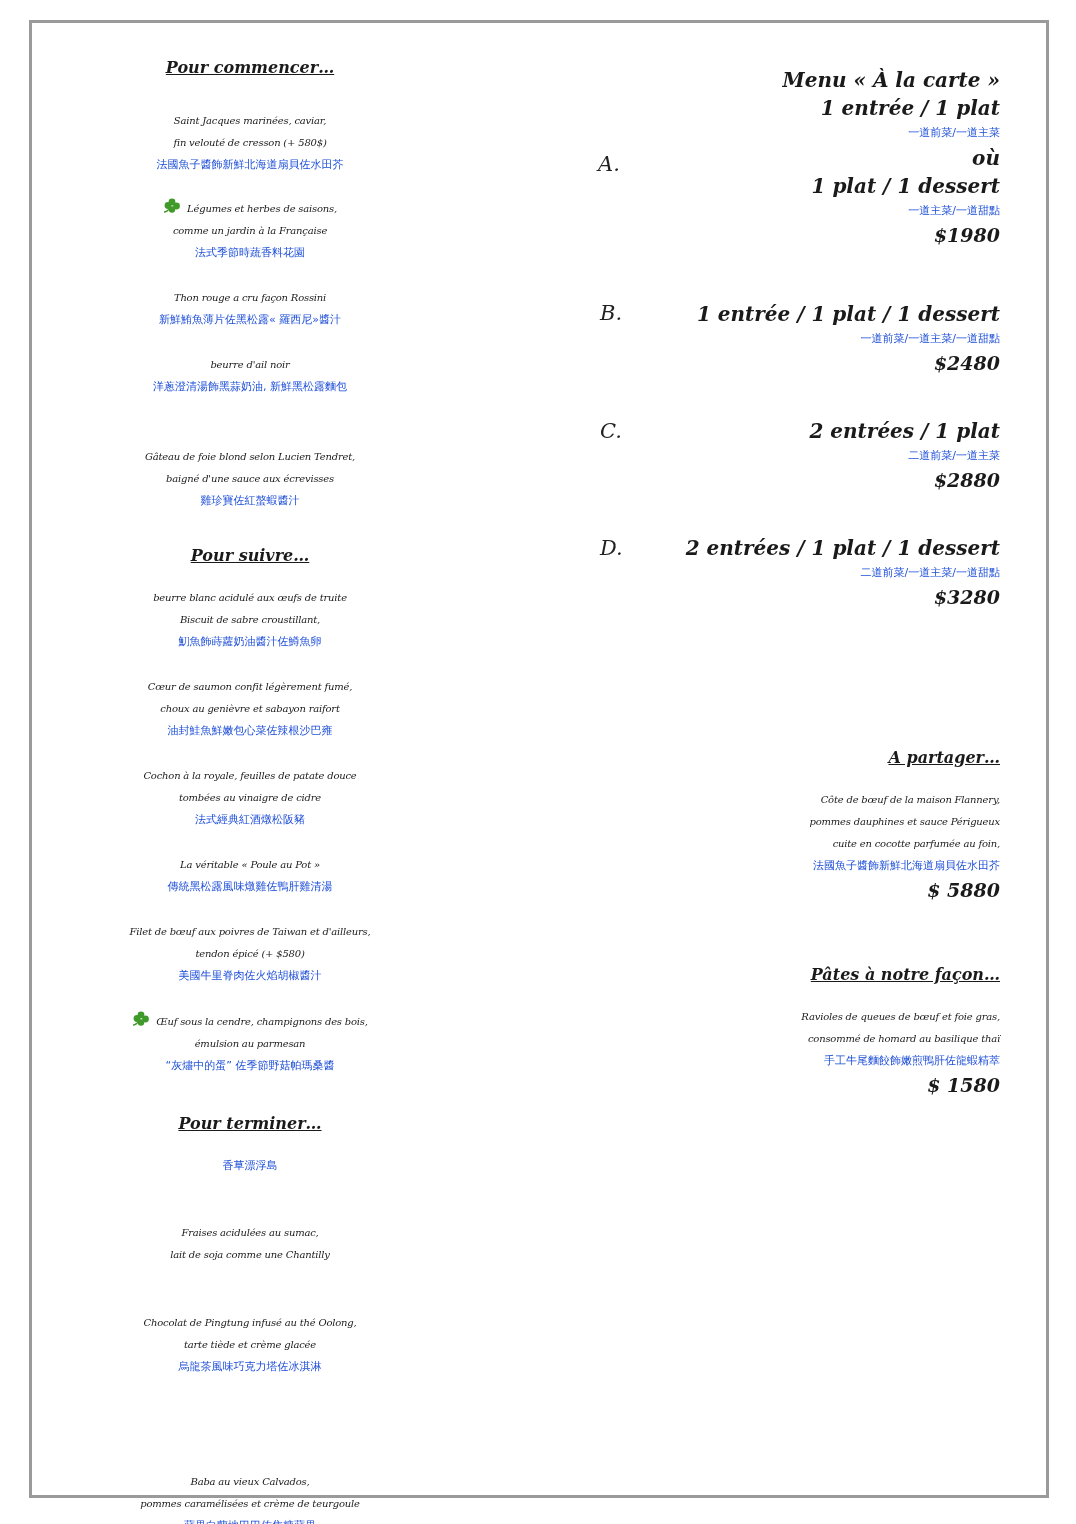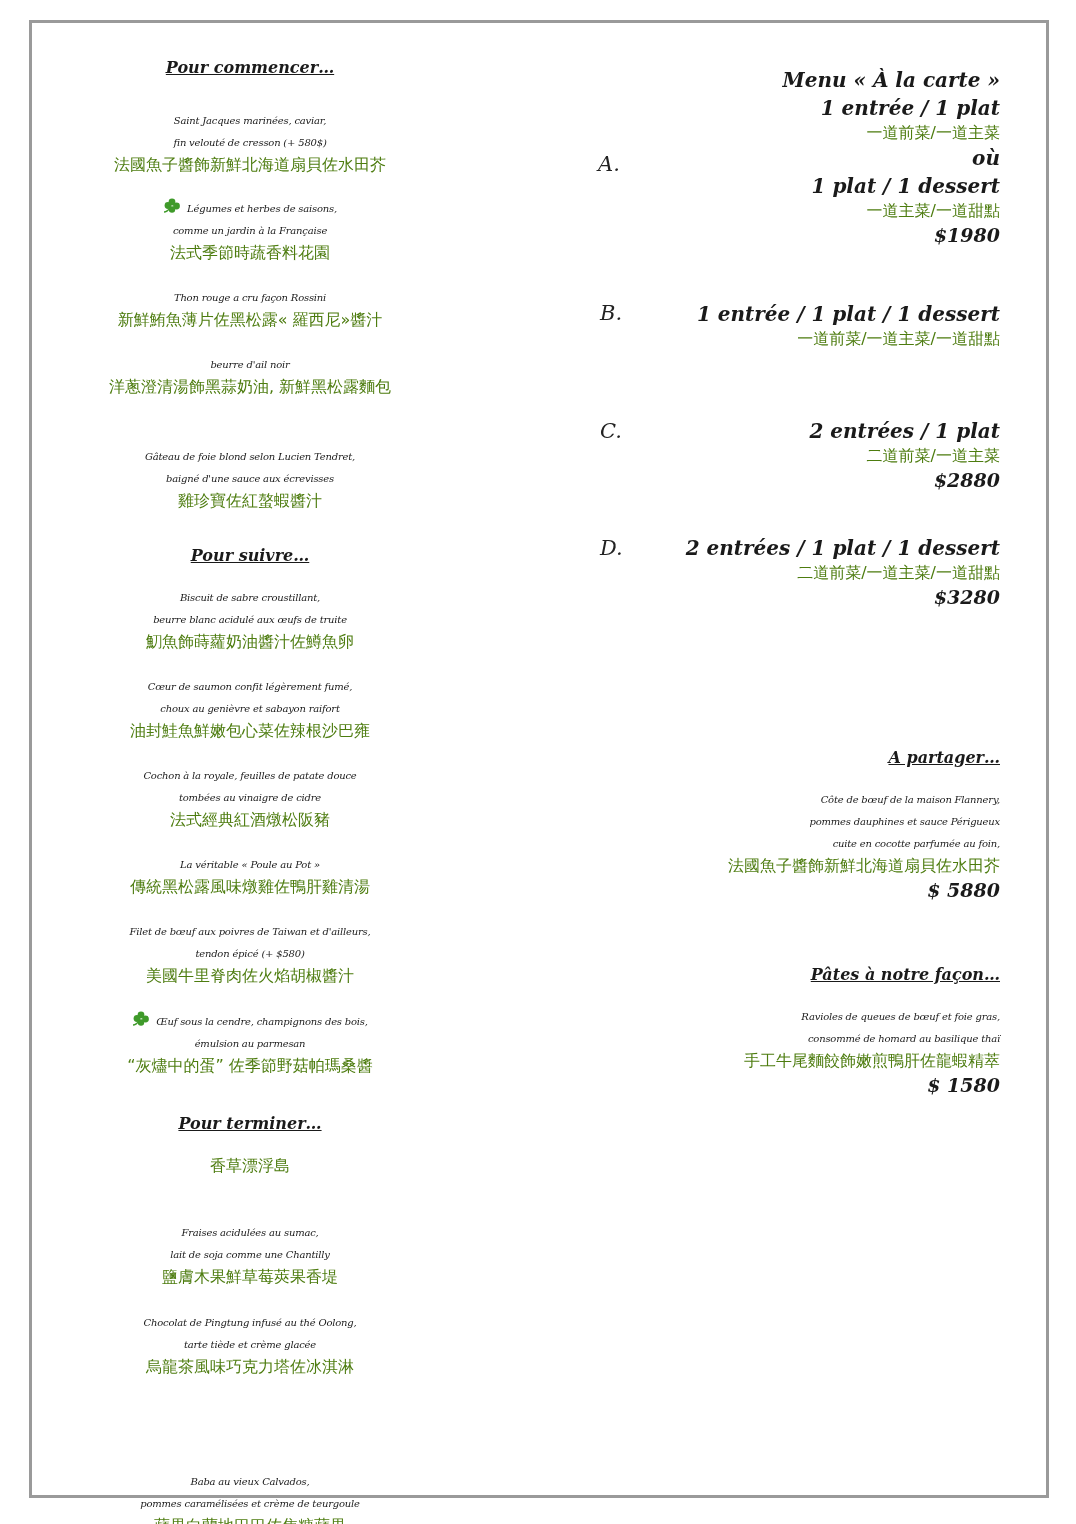--- a/index.html
+++ b/index.html
@@ -11,21 +11,21 @@
   .col {
     position: absolute; top: 0; text-align: center; color: #1a1a1a;
   }
   .col-left { left: 60px; width: 380px; }
   .fr {
     font-family: "DejaVu Serif", "Liberation Serif", serif;
     font-style: italic; font-size: 10px; line-height: 22px; letter-spacing: -0.2px;
   }
   .zh {
     font-family: "DejaVu Sans", "Liberation Sans", sans-serif;
-    font-size: 16px; line-height: 22px; color: #4d7c0f;
+    font-size: 11px; line-height: 22px; color: #1d4ed8;
   }
   .head {
     font-family: "DejaVu Serif", "Liberation Serif", serif;
     font-style: italic; font-weight: bold; font-size: 16px;
     text-decoration: underline; line-height: 22px;
   }
   .dish { position: absolute; left: 0; right: 0; }
   .clover {
     display: inline-block; width: 18px; height: 16px; vertical-align: -2px; margin-right: 6px;
   }
@@ -84,22 +84,22 @@
 
   <div class="dish" style="top:446px">
     <div class="fr">Gâteau de foie blond selon Lucien Tendret,</div>
     <div class="fr">baigné d'une sauce aux écrevisses</div>
     <div class="zh">雞珍寶佐紅螯蝦醬汁</div>
   </div>
 
   <div class="dish head" style="top:545px">Pour suivre…</div>
 
   <div class="dish" style="top:587px">
+    <div class="fr">beurre blanc acidulé aux œufs de truite</div>
     <div class="fr">Biscuit de sabre croustillant,</div>
-    <div class="fr">beurre blanc acidulé aux œufs de truite</div>
     <div class="zh">魛魚飾蒔蘿奶油醬汁佐鱒魚卵</div>
   </div>
 
   <div class="dish" style="top:676px">
     <div class="fr">Cœur de saumon confit légèrement fumé,</div>
     <div class="fr">choux au genièvre et sabayon raifort</div>
     <div class="zh">油封鮭魚鮮嫩包心菜佐辣根沙巴雍</div>
   </div>
 
   <div class="dish" style="top:765px">
@@ -135,21 +135,20 @@
 
   <div class="dish head" style="top:1113px">Pour terminer…</div>
 
   <div class="dish" style="top:1155px">
     <div class="zh">香草漂浮島</div>
   </div>
 
   <div class="dish" style="top:1222px">
     <div class="fr">Fraises acidulées au sumac,</div>
     <div class="fr">lait de soja comme une Chantilly</div>
-    <div class="zh">鹽膚木果鮮草莓莢果香堤</div>
   </div>
 
   <div class="dish" style="top:1312px">
     <div class="fr">Chocolat de Pingtung infusé au thé Oolong,</div>
     <div class="fr">tarte tiède et crème glacée</div>
     <div class="zh">烏龍茶風味巧克力塔佐冰淇淋</div>
   </div>
 
   <div class="dish" style="top:1471px">
     <div class="fr">Baba au vieux Calvados,</div>
@@ -170,20 +169,21 @@
     <div class="zh">一道前菜/一道主菜</div>
     <div class="bold-it">où</div>
     <div class="bold-it">1 plat / 1 dessert</div>
     <div class="zh">一道主菜/一道甜點</div>
     <div class="price">$1980</div>
   </div>
 
   <div class="menu-block" style="top:300px">
     <div class="bold-it">1 entrée / 1 plat / 1 dessert</div>
     <div class="zh">一道前菜/一道主菜/一道甜點</div>
+    <div class="price">$2480</div>
   </div>
 
   <div class="menu-block" style="top:417px">
     <div class="bold-it">2 entrées / 1 plat</div>
     <div class="zh">二道前菜/一道主菜</div>
     <div class="price">$2880</div>
   </div>
 
   <div class="menu-block" style="top:534px">
     <div class="bold-it">2 entrées / 1 plat / 1 dessert</div>

